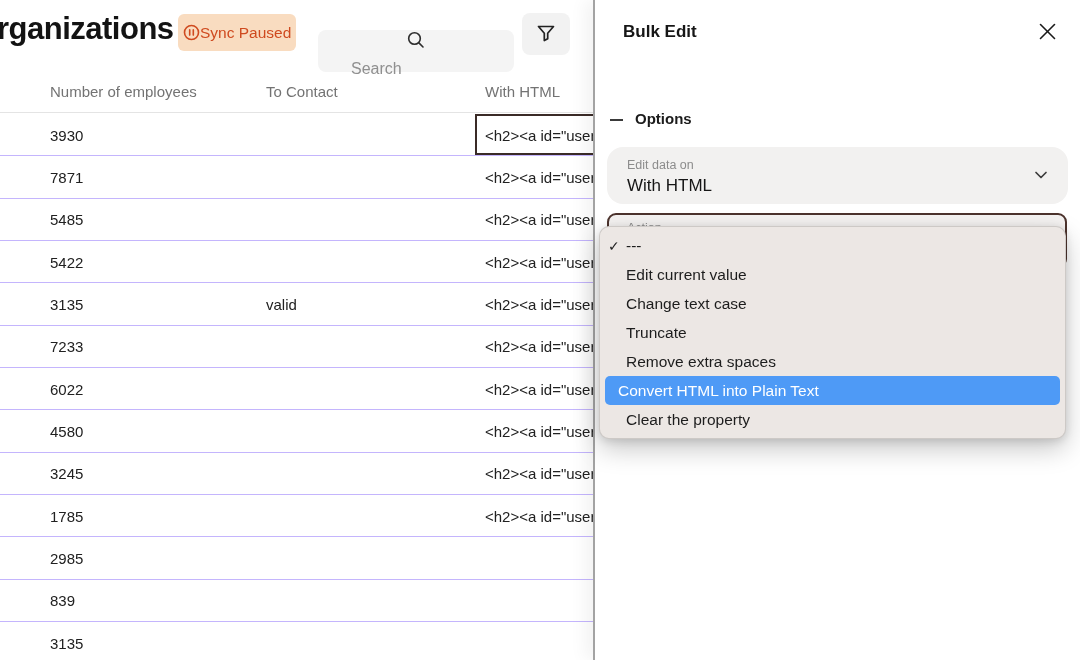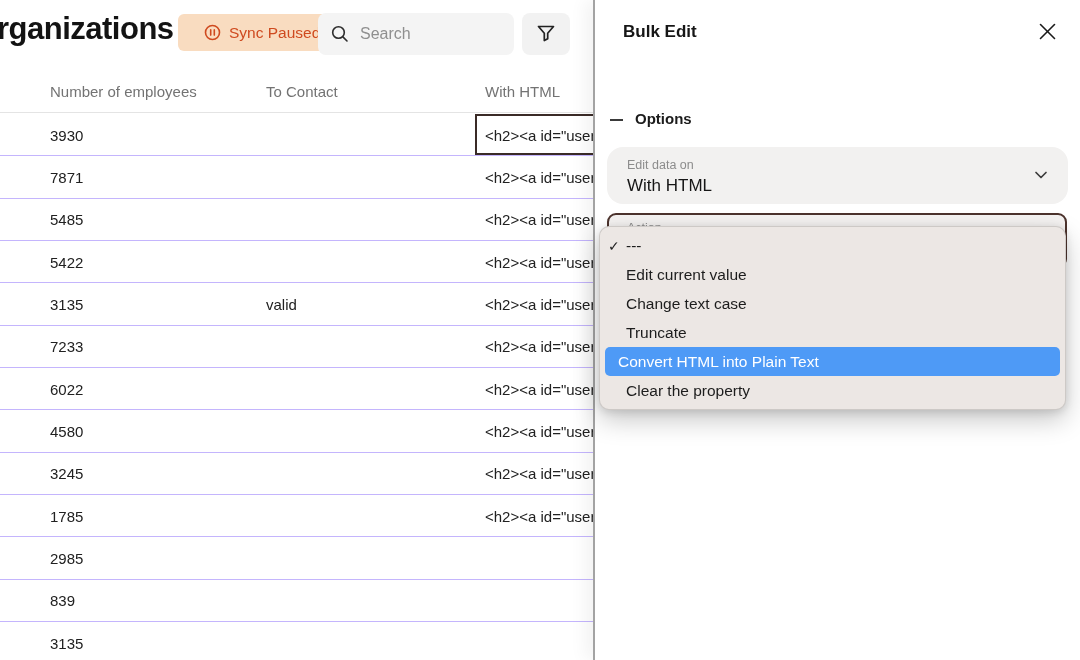--- a/index.html
+++ b/index.html
@@ -7,25 +7,25 @@
     --menu-highlight:#4e9af6; --focus-border:#4c332d;
     --selected-cell-border:#3a2b27; --menu-bg:#ece7e4;
   }
   *{box-sizing:border-box; margin:0; padding:0;}
   html,body{width:1080px;height:660px;overflow:hidden;}
   body{font-family:"Liberation Sans",sans-serif;background:#fff;position:relative;color:#1f1f1f;}
 
   
   .main{position:absolute;left:0;top:0;width:593px;height:572px;}
   .page-title{position:absolute;left:-3px;top:11px;font-size:31px;font-weight:700;color:#131313;letter-spacing:-0.5px;white-space:nowrap;}
-  .badge{position:absolute;left:178px;top:14px;height:37px;display:flex;align-items:center;gap:8px;
-         padding:0 26px;background:var(--badge-bg);border:none;border-radius:6px;
+  .badge{position:absolute;left:178px;top:14px;height:37px;display:flex;align-items:center;
+         padding:0 5px;background:var(--badge-bg);border:none;border-radius:6px;
          color:var(--badge-text);font-size:15.5px;font-family:inherit;cursor:pointer;}
-  .searchbox{position:absolute;left:318px;top:13px;width:196px;height:42px;background:#f4f4f4;border-radius:8px;
-             display:flex;align-items:center;padding:0 12px;gap:10px;}
+  .searchbox{position:absolute;left:318px;top:30px;width:196px;height:42px;background:#f4f4f4;border-radius:8px;
+             display:flex;align-items:center;padding:0 12px;gap:10px;flex-direction:column;}
   .searchbox input{border:none;background:transparent;outline:none;font-size:16px;color:#333;width:130px;font-family:inherit;}
   .searchbox input::placeholder{color:#8f8f8f;}
   .filter-btn{position:absolute;left:522px;top:13px;width:48px;height:42px;background:#f2f2f2;border:none;border-radius:8px;
               display:flex;align-items:center;justify-content:center;cursor:pointer;}
 
   .col-headers{position:absolute;left:0;top:0;width:100%;height:113px;border-bottom:1px solid #e4e4e4;}
   .col-head{position:absolute;top:83px;font-size:15px;color:#737373;white-space:nowrap;}
   .col-head.c0{left:50px;} .col-head.c1{left:266px;} .col-head.c2{left:485px;}
 
   .table-body{position:absolute;left:0;top:114px;width:100%;height:546px;display:flex;flex-direction:column;}
@@ -246,20 +246,24 @@
 
     <span class="menu-label">Change text case</span>
   </div>
 
   <div class="menu-item">
 
     <span class="menu-label">Truncate</span>
   </div>
 
 
+  <div class="menu-item">
+
+    <span class="menu-label">Remove extra spaces</span>
+  </div>
 
   <div class="menu-item highlighted">
 
     <span class="menu-label">Convert HTML into Plain Text</span>
   </div>
 
   <div class="menu-item">
 
     <span class="menu-label">Clear the property</span>
   </div>

